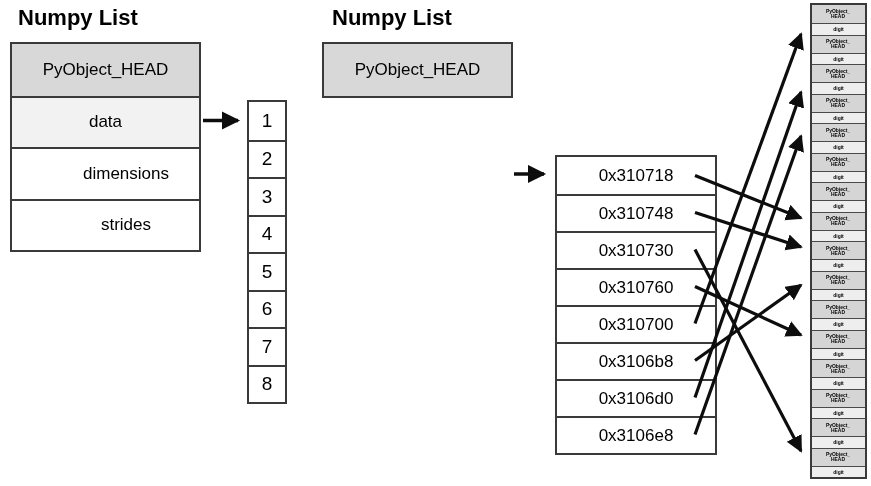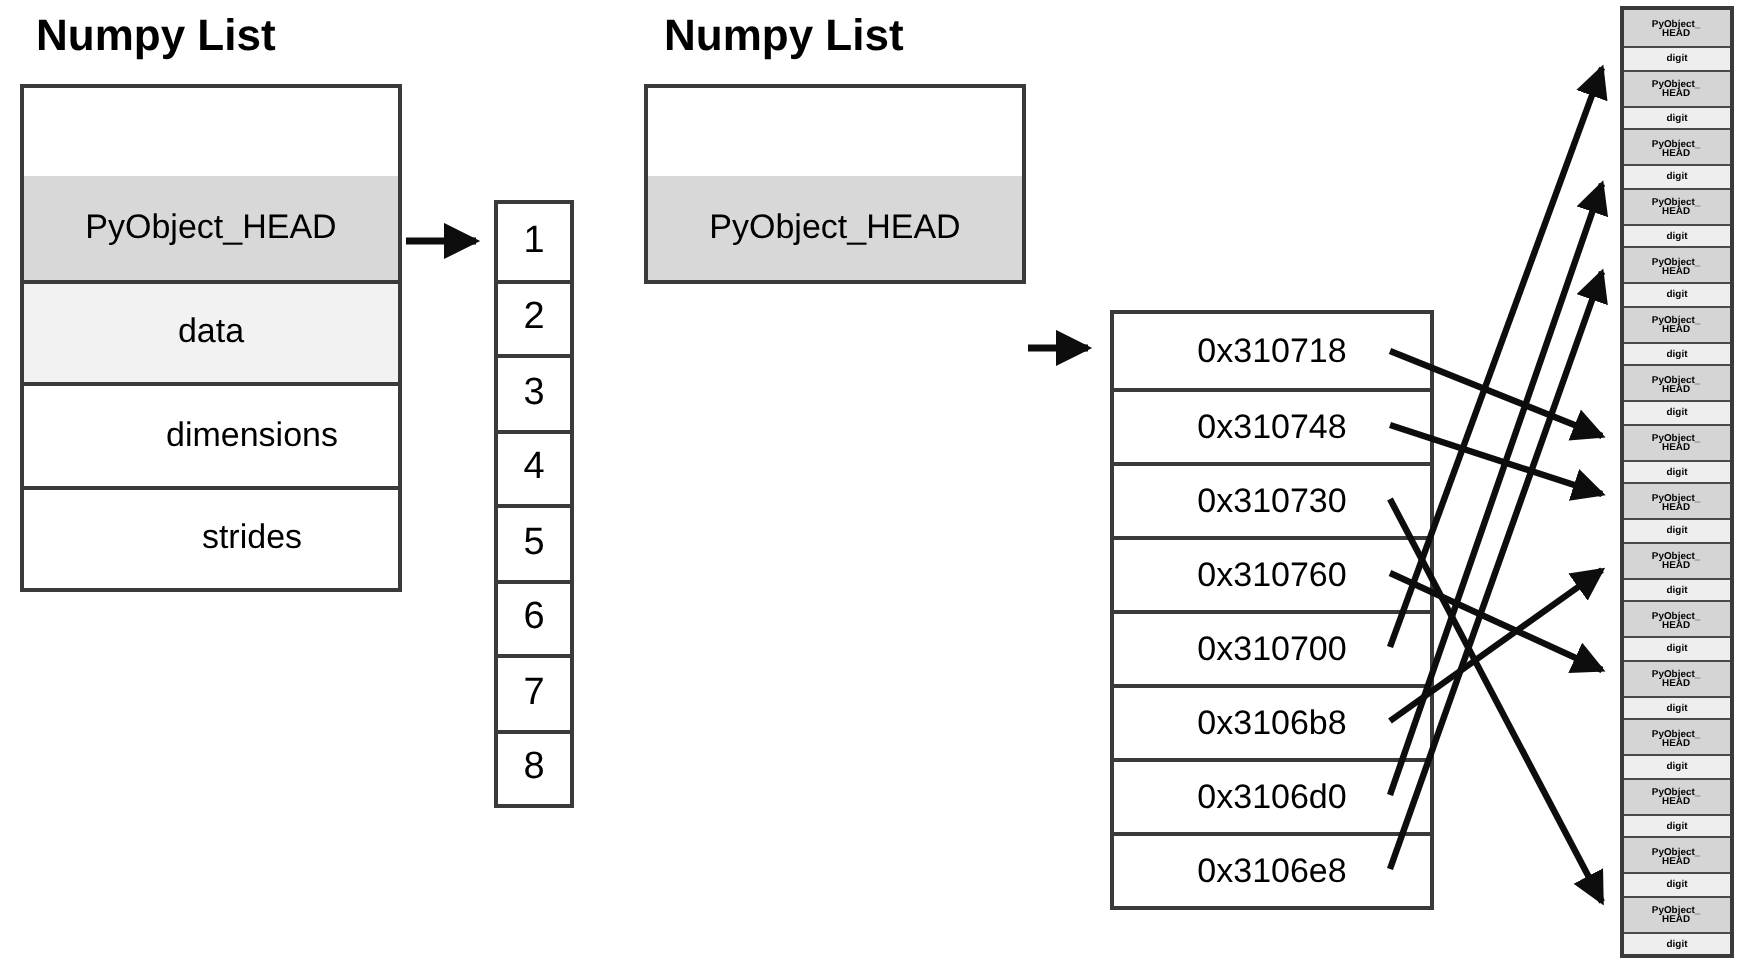--- a/index.html
+++ b/index.html
@@ -16,21 +16,21 @@
   .title{position:absolute;top:5px;font-size:22px;font-weight:700;white-space:nowrap;}
   #title-numpy{left:18px;}
   #title-python{left:332px;}
 
   .struct{position:absolute;border:2px solid var(--border);background:var(--plain-fill);}
   #numpy-box{left:10px;top:42px;width:191px;}
   #python-box{left:322px;top:42px;width:191px;}
   .srow{height:51.5px;display:flex;align-items:center;justify-content:center;
         font-size:17px;border-top:2px solid var(--border);}
   .srow:first-child{border-top:none;}
-  .fill-header{background:var(--header-fill);margin-top:44px;}
+  .fill-header{background:var(--header-fill);}
   .fill-sub{background:var(--sub-fill);}
   .fill-plain{background:var(--plain-fill);padding-left:41px;}
 
   .vcol{position:absolute;border:2px solid var(--border);background:#fff;}
   #numpy-cells{left:247px;top:100px;width:40px;}
   #numpy-cells .vcell{height:37.5px;font-size:19px;}
   #addr-col{left:555px;top:155px;width:162px;}
   #addr-col .vcell{height:37px;font-size:17px;}
   .vcell{display:flex;align-items:center;justify-content:center;
          border-top:2px solid var(--border);background:#fff;}

